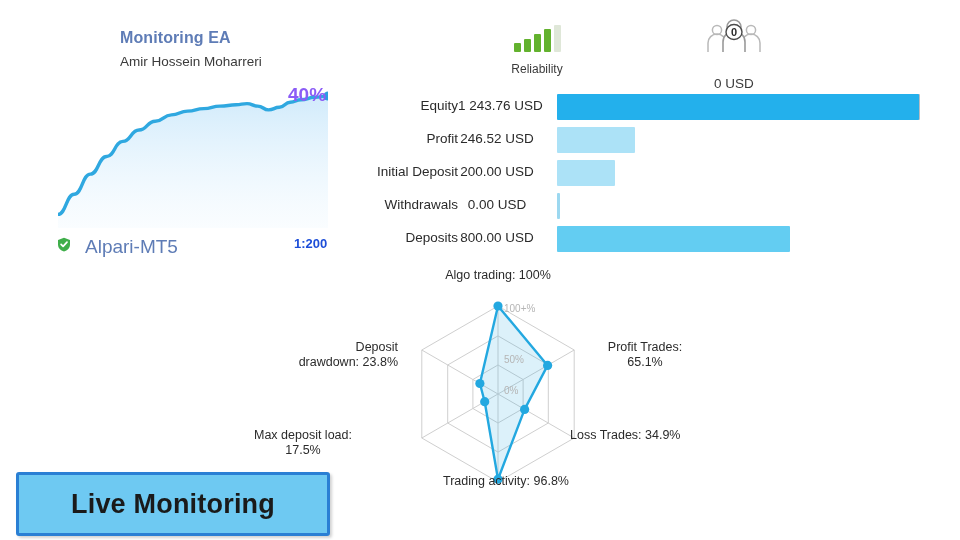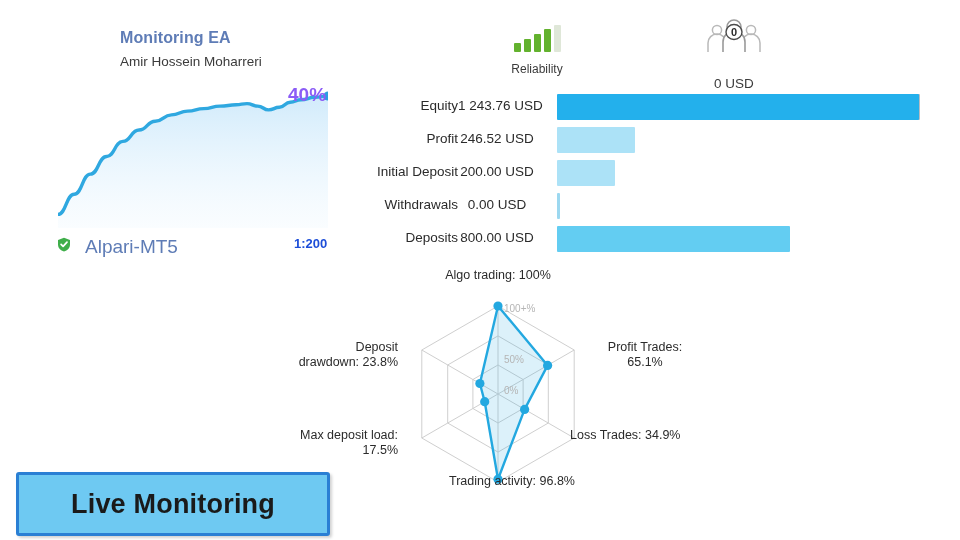--- a/index.html
+++ b/index.html
@@ -167,20 +167,20 @@
     <g id="radar-rings">
         <text x="186" y="105.6" font-size="10" fill="#b5b5b5" font-family="Liberation Sans, sans-serif">0%</text>
         <text x="186" y="74.8" font-size="10" fill="#b5b5b5" font-family="Liberation Sans, sans-serif">50%</text>
         <text x="186" y="23.760000000000005" font-size="10" fill="#b5b5b5" font-family="Liberation Sans, sans-serif">100+%</text>
       </g>
   </svg>
   <div id="radar-labels" style="position: absolute; left: 318px; top: 288px; width: 360px; height: 212px;">
       <div class="rlabel" style="top: -20px; width: 360px; text-align: center; left: 0px;"><span>Algo trading: 100%</span></div>
       <div class="rlabel" style="top: 52px; width: 150px; text-align: center; left: 252px;"><span>Profit Trades:</span><br><span>65.1%</span></div>
       <div class="rlabel" style="top: 140px; width: 170px; text-align: left; left: 252px;"><span>Loss Trades: 34.9%</span></div>
-      <div class="rlabel" style="top: 186px; width: 360px; text-align: center; left: 14px;"><span>Trading activity: 96.8%</span></div>
-      <div class="rlabel" style="top: 140px; width: 190px; text-align: right; left: -110px;"><span>Max deposit load:</span><br><span>17.5%</span></div>
+      <div class="rlabel" style="top: 186px; width: 360px; text-align: center; left: 8px;"><span>Trading activity: 96.8%</span></div>
+      <div class="rlabel" style="top: 140px; width: 190px; left: -110px;"><span>Max deposit load:</span><br><span>17.5%</span></div>
       <div class="rlabel" style="top: 52px; width: 190px; text-align: right; left: -110px;"><span>Deposit</span><br><span>drawdown: 23.8%</span></div>
     </div>
 
   <div class="live">Live Monitoring</div>
 
 </div>
 
 </body></html>

